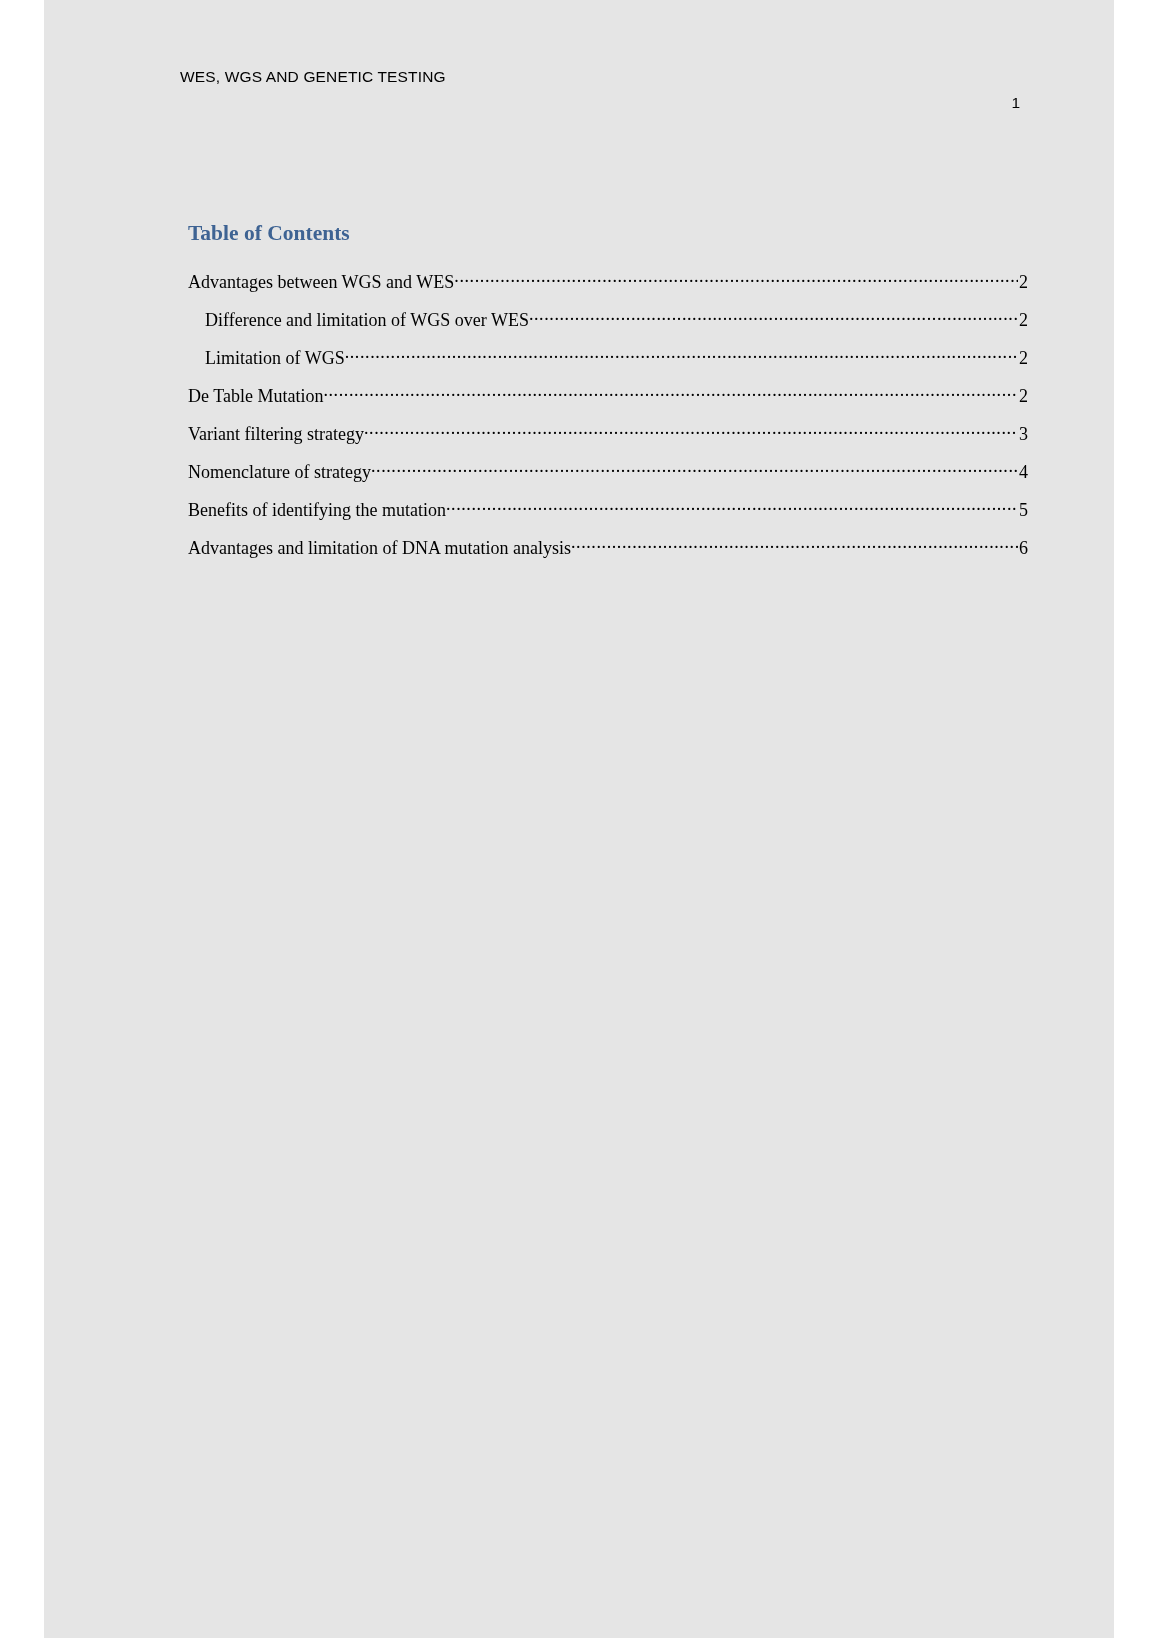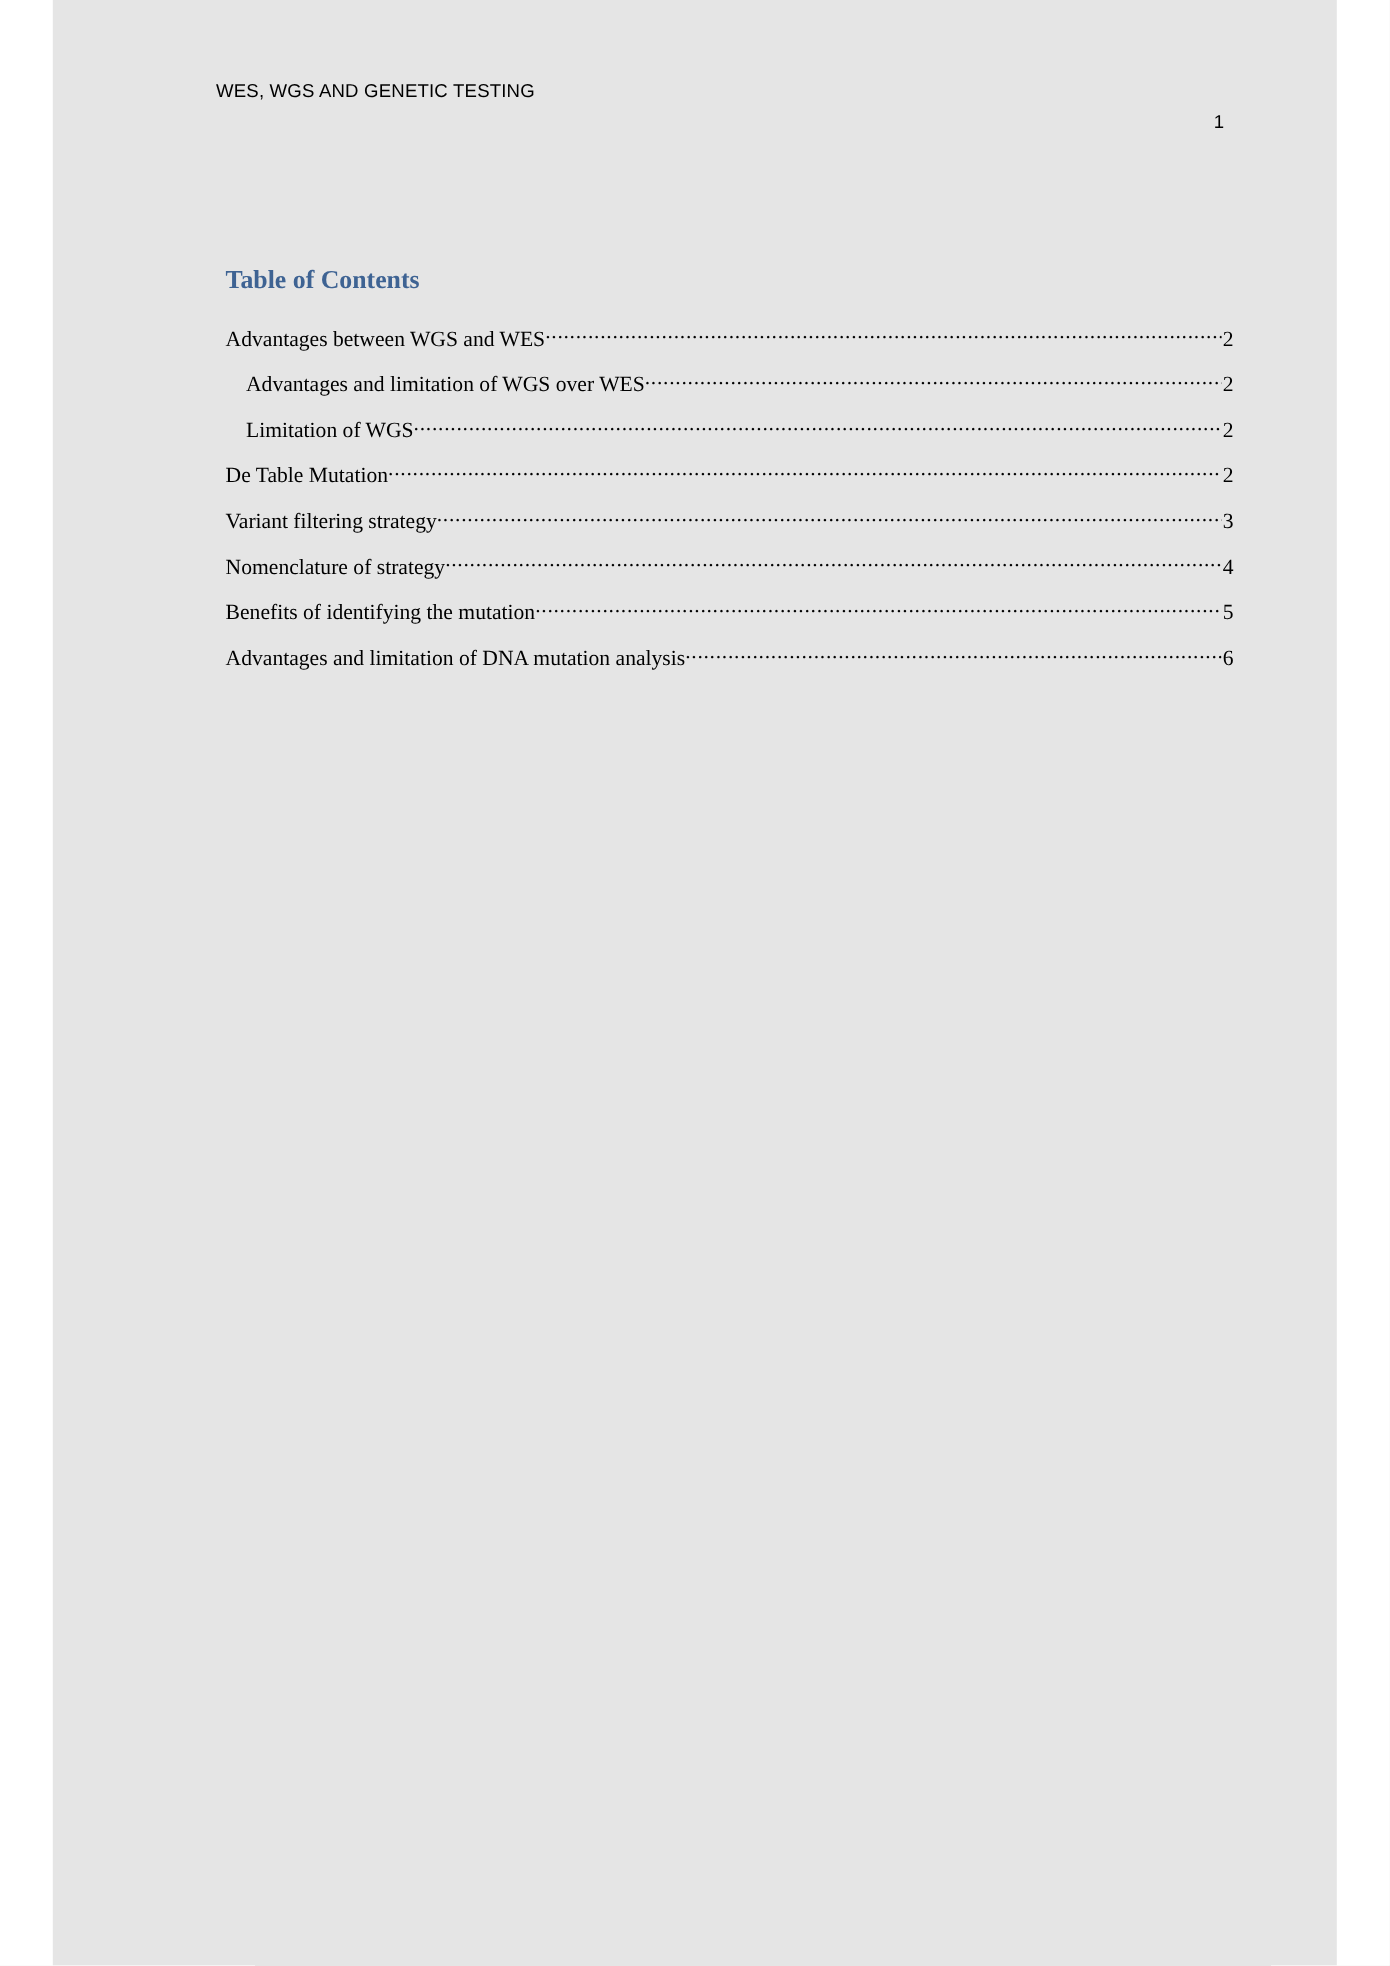--- a/index.html
+++ b/index.html
@@ -135,21 +135,21 @@
     <h1 class="toc-heading" style="color: rgb(62, 99, 147);">Table of Contents</h1>
 
     <ul class="toc-list">
 
     <li class="toc-entry">
           <span class="toc-label">Advantages between WGS and WES</span>
           <span class="toc-leader"></span>
           <span class="toc-page">2</span>
         </li>
         <li class="toc-entry level-2">
-          <span class="toc-label">Advantages and limitation of WGS over WES</span>
+          <span class="toc-label">Difference and limitation of WGS over WES</span>
           <span class="toc-leader"></span>
           <span class="toc-page">2</span>
         </li>
         <li class="toc-entry level-2">
           <span class="toc-label">Limitation of WGS</span>
           <span class="toc-leader"></span>
           <span class="toc-page">2</span>
         </li>
         <li class="toc-entry">
           <span class="toc-label">De Table Mutation</span>

